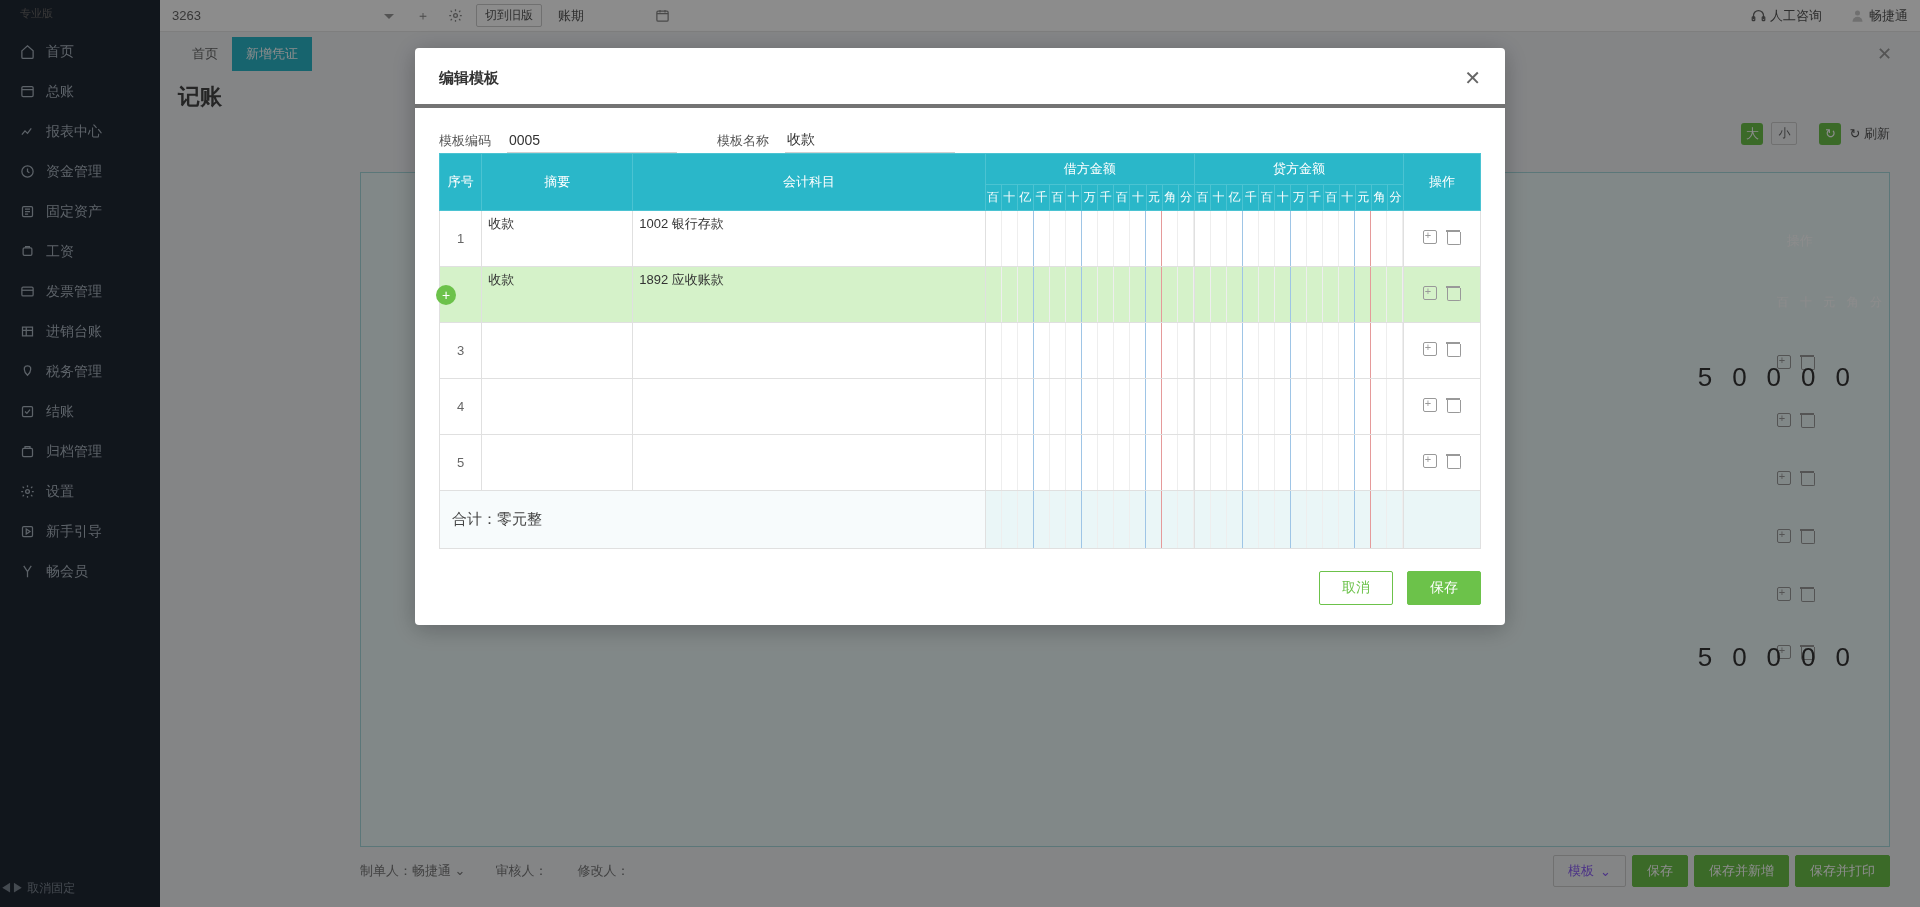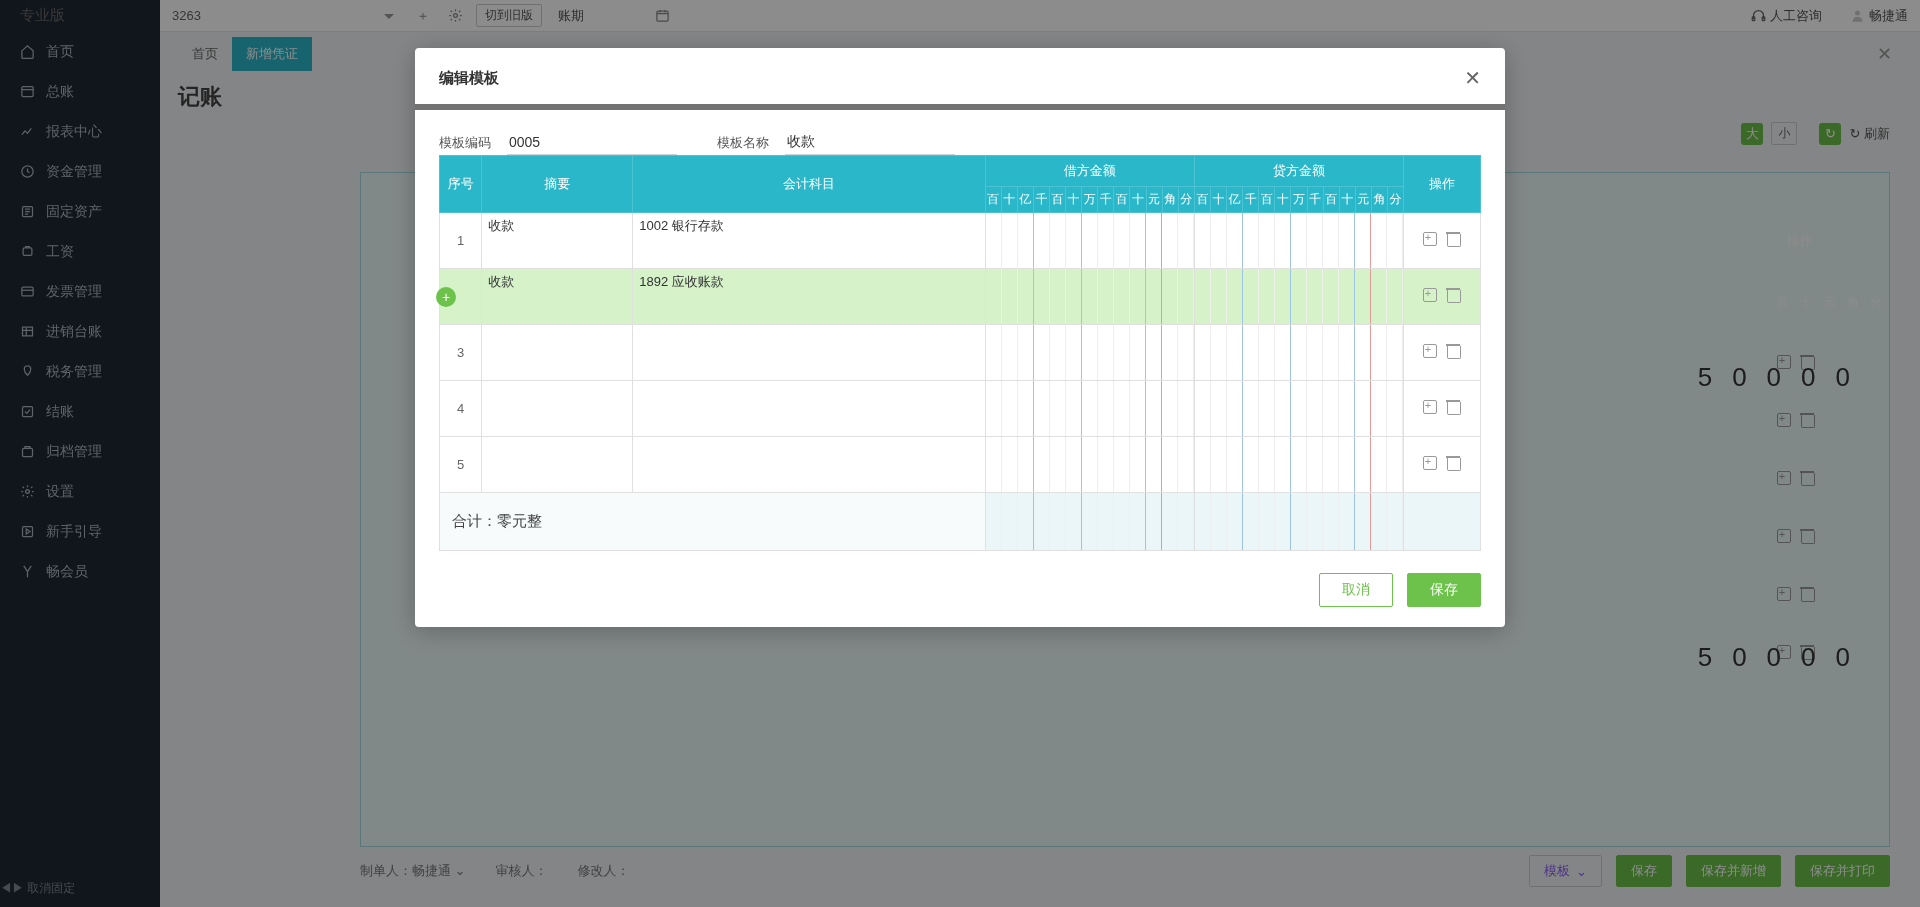--- a/index.html
+++ b/index.html
@@ -15,52 +15,52 @@
 .topbar .tbtn { width: 22px; height: 22px; display: inline-flex; align-items: center; justify-content: center; color: #888; }
 .topbar .switch { border: 1px solid #ccc; padding: 2px 8px; font-size: 12px; border-radius: 2px; color: #555; }
 .topbar .period-label { color: #555; margin-left: 6px;}
 .topbar .period-val { color: #333; margin-top: 44px; }
 .topbar .spacer { flex: 1; }
 .topbar .contact { color: #555; display: flex; align-items: center; gap: 4px; }
 .topbar .user { color: #555; margin-left: 18px; display: flex; align-items: center; gap: 4px; }
 
 
 .sidebar { position: fixed; top: 0; left: 0; width: 160px; bottom: 0; background: #202833; color: #a9b4bf; padding-top: 6px; z-index: 2;}
-.sidebar .logo { height: 26px; padding-left: 20px; color: #666; font-size: 15px; }
+.sidebar .logo { height: 26px; padding-left: 20px; color: #666; font-size: 11px; }
 .sidebar .sitem { display: flex; align-items: center; gap: 10px; padding: 11px 20px; cursor: pointer; font-size: 14px; }
 .sidebar .icon { width: 16px; height: 16px; display: inline-block; }
 .sidebar .pin { position: absolute; bottom: 10px; left: 0; right: 0; text-align: left; font-size: 12px; color: #7d8793; }
 
 
 .page { position: absolute; top: 32px; left: 160px; right: 0; bottom: 0; background: #f0f2f5; padding: 0 18px; z-index: 1;}
 .crumbs { height: 44px; display: flex; align-items: center; gap: 0; }
 .crumbs .tab { padding: 8px 14px; color: #666; }
 .crumbs .tab.active { background: #2ab7c9; color: #fff; }
 .crumbs .closebtn { margin-left: auto; font-size: 18px; color: #999; padding: 4px 10px; }
 .page h2 { font-size: 22px; color: #444; margin: 6px 0 12px; }
 
 
 .bgblock { position: absolute; top: 140px; left: 200px; right: 30px; bottom: 60px; background: #ecf7f8; border: 1px solid #a6d9dd; }
 .bgheader { position: absolute; right: 30px; top: 90px; display:flex; gap:8px; align-items:center; }
 .greenbox { width: 22px; height: 22px; background: #6cc24a; border-radius: 3px; display:inline-block;}
 .greypill { border:1px solid #ccc; border-radius:2px; padding:2px 6px; font-size:12px; color:#666;}
 .bgcontrols { position:absolute; right:30px; top:150px; color:#555; display:flex; gap:16px; align-items:center;}
-.bgfooter { position:absolute; bottom: 20px; left:200px; right:30px; display:flex; align-items:center; gap:14px; }
+.bgfooter { position:absolute; bottom: 20px; left:200px; right:30px; display:flex; align-items:center; gap:6px; }
 .bgfooter .lbls { display:flex; gap:30px; color:#777; font-size:13px; }
 .bgfooter .spacer {flex:1;}
 .bgbtn { border:1px solid #ccc; padding:6px 14px; font-size:13px; color:#8b5cf6; border-radius:2px; display:inline-flex; align-items:center; gap:6px;}
 .bgbtn.green { background:#6cc24a; border-color:#6cc24a; color:#fff;}
 .bgnumcol { position:absolute; right:50px; top:330px; font-size:26px; letter-spacing:20px; color:#333;}
 .bgnumcol2 { position:absolute; right:50px; top:610px; font-size:26px; letter-spacing:20px; color:#333;}
 .bgops {position:absolute; right:34px; top:200px; display:flex; flex-direction:column; gap:44px;}
 .bgops .r {display:flex; gap:10px; color:#777;}
 
 
 .modal { position: fixed; top: 48px; left: 50%; transform: translateX(-50%); width: 1090px; background: #fff; border-radius: 4px; z-index: 10; box-shadow: 0 4px 24px rgba(0,0,0,0.25); }
-.modal-head { display: flex; align-items: center; padding: 18px 24px 14px; border-bottom: 6px solid #737373; }
+.modal-head { display: flex; align-items: center; padding: 18px 24px 14px; border-bottom: 4px solid #737373; }
 .modal-head h3 { font-size: 15px; font-weight: 600; color: #333; }
 .modal-head .x { margin-left: auto; font-size: 20px; color: #666; cursor: pointer; }
 
 .modal-meta { display: flex; gap: 40px; padding: 20px 24px 0; }
 .meta-field { display: flex; align-items: center; gap: 16px; }
 .meta-field label { color: #555; }
 .meta-field input { border: none; border-bottom: 1px solid #d0d0d0; padding: 4px 2px; width: 170px; font-size: 14px; color: #333; outline: none; }
 
 
 .tblwrap { padding: 0 24px 8px; }

